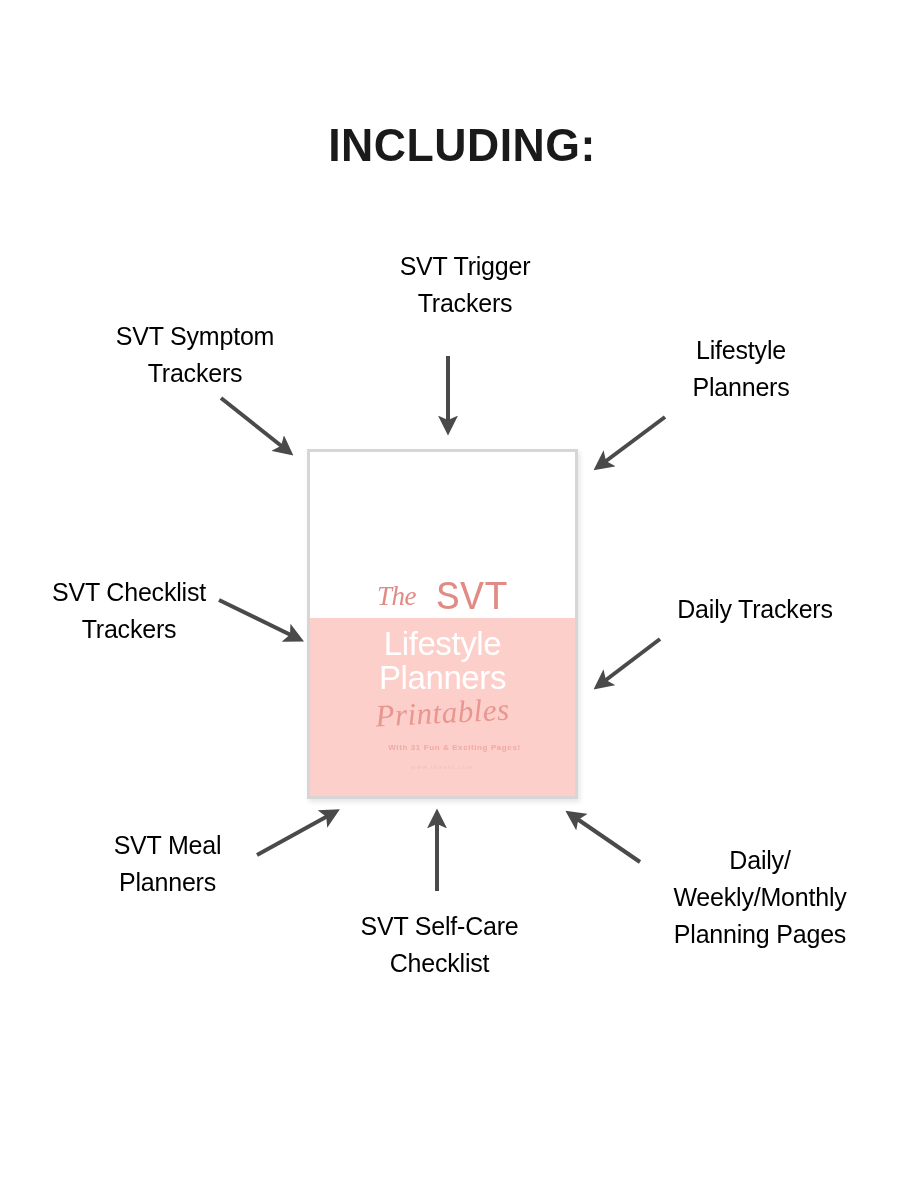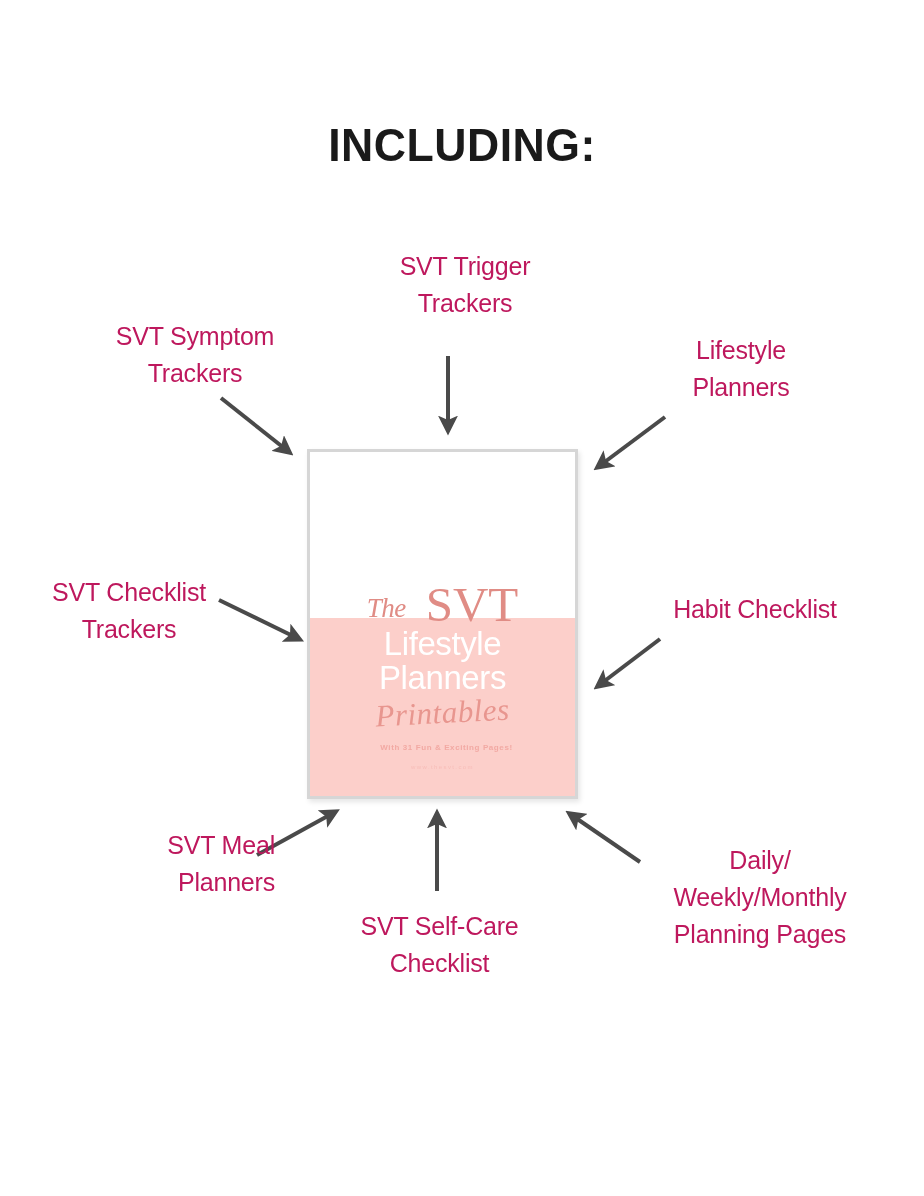--- a/index.html
+++ b/index.html
@@ -33,32 +33,32 @@
     transform: scaleX(0.97);
   }
 
   
   .callout {
     position: absolute;
     font-family: "Liberation Sans", sans-serif;
     font-weight: 400;
     font-size: 25px;
     line-height: 1.48;
-    color: #be185d;
+    color: #000000;
     text-align: center;
     letter-spacing: -0.2px;
   }
   .callout .line { display: block; white-space: nowrap; }
 
   #callout-symptom   { left: 60px;  top: 318px; width: 270px; text-align: center; }
   #callout-trigger   { left: 345px; top: 248px; width: 240px; }
   #callout-lifestyle { left: 636px; top: 332px; width: 210px; }
   #callout-medication{ left: 0px;   top: 574px; width: 258px; }
   #callout-habit     { left: 620px; top: 591px; width: 270px; }
-  #callout-meal      { left: 60px;  top: 827px; width: 215px; text-align: right; }
+  #callout-meal      { left: 60px;  top: 827px; width: 215px; }
   #callout-selfcare  { left: 322px; top: 908px; width: 235px; }
   #callout-daily     { left: 630px; top: 842px; width: 260px; }
 
   
   #arrows {
     position: absolute;
     left: 0; top: 0;
     width: 924px; height: 1196px;
     pointer-events: none;
   }
@@ -99,22 +99,22 @@
     color: #e08c85;
   }
   #cover-brand-the {
     font-family: "Liberation Serif", serif;
     font-style: italic;
     font-size: 27px;
     vertical-align: 4px;
     letter-spacing: -0.5px;
   }
   #cover-brand-svt {
-    font-family: Liberation Serif, serif;
-    font-size: 49px;
+    font-family: Liberation Mono, monospace;
+    font-size: 40px;
     letter-spacing: 0px;
     margin-left: 20px;
   }
   #cover-line1, #cover-line2 {
     position: absolute;
     left: 0;
     width: 100%;
     text-align: center;
     color: #ffffff;
     font-family: "Liberation Sans", sans-serif;
@@ -133,21 +133,21 @@
     text-align: center;
     color: #e8968f;
     font-family: "Liberation Serif", serif;
     font-style: italic;
     font-size: 31px;
     letter-spacing: 0.5px;
     transform: rotate(-3deg);
   }
   #cover-tagline {
     position: absolute;
-    left: 4px;
+    left: 12px;
     top: 291px;
     width: 100%;
     text-align: center;
     color: #f2a9a3;
     font-family: "Liberation Sans", sans-serif;
     font-size: 8px;
     font-weight: bold;
     letter-spacing: 0.6px;
   }
   #cover-url {
@@ -201,21 +201,21 @@
     <span class="line">Lifestyle</span>
     <span class="line">Planners</span>
   </div>
 
   <div class="callout" id="callout-medication">
     <span class="line">SVT Checklist</span>
     <span class="line">Trackers</span>
   </div>
 
   <div class="callout" id="callout-habit">
-    <span class="line">Habit Checklist</span>
+    <span class="line">Daily Trackers</span>
   </div>
 
   <div class="callout" id="callout-meal">
     <span class="line">SVT Meal</span>
     <span class="line">Planners</span>
   </div>
 
   <div class="callout" id="callout-daily">
     <span class="line">Daily/</span>
     <span class="line">Weekly/Monthly</span>

